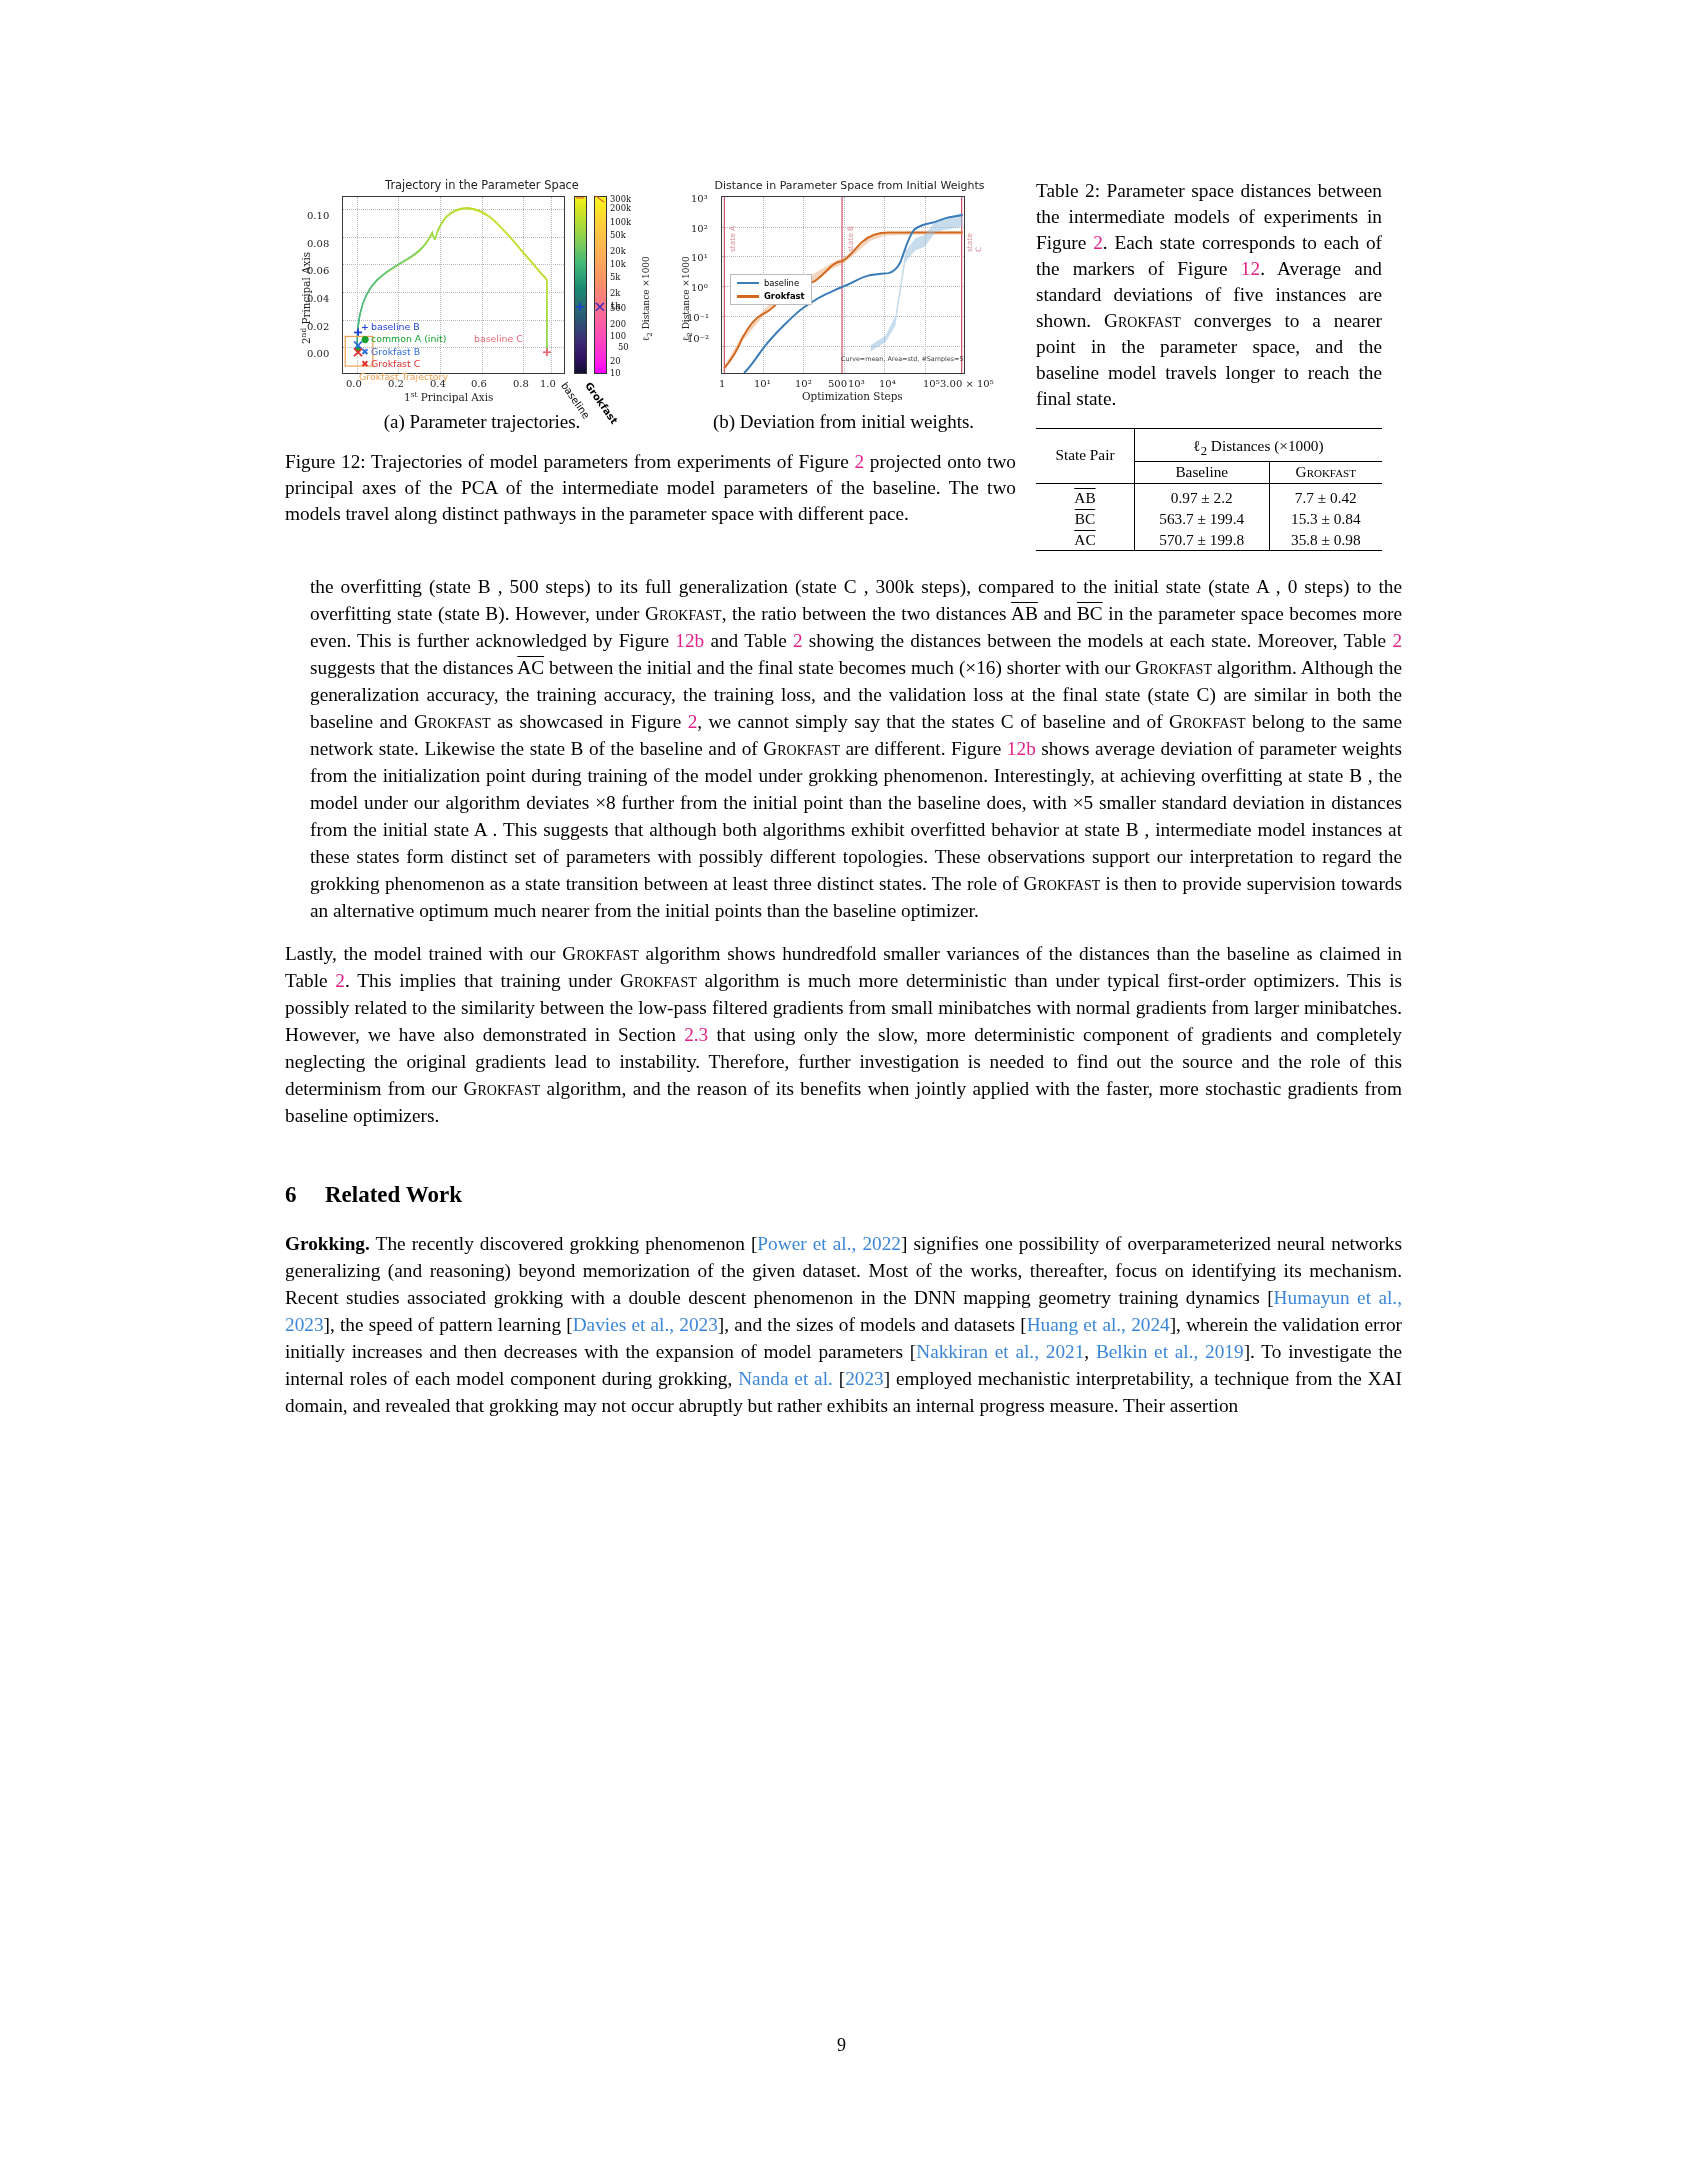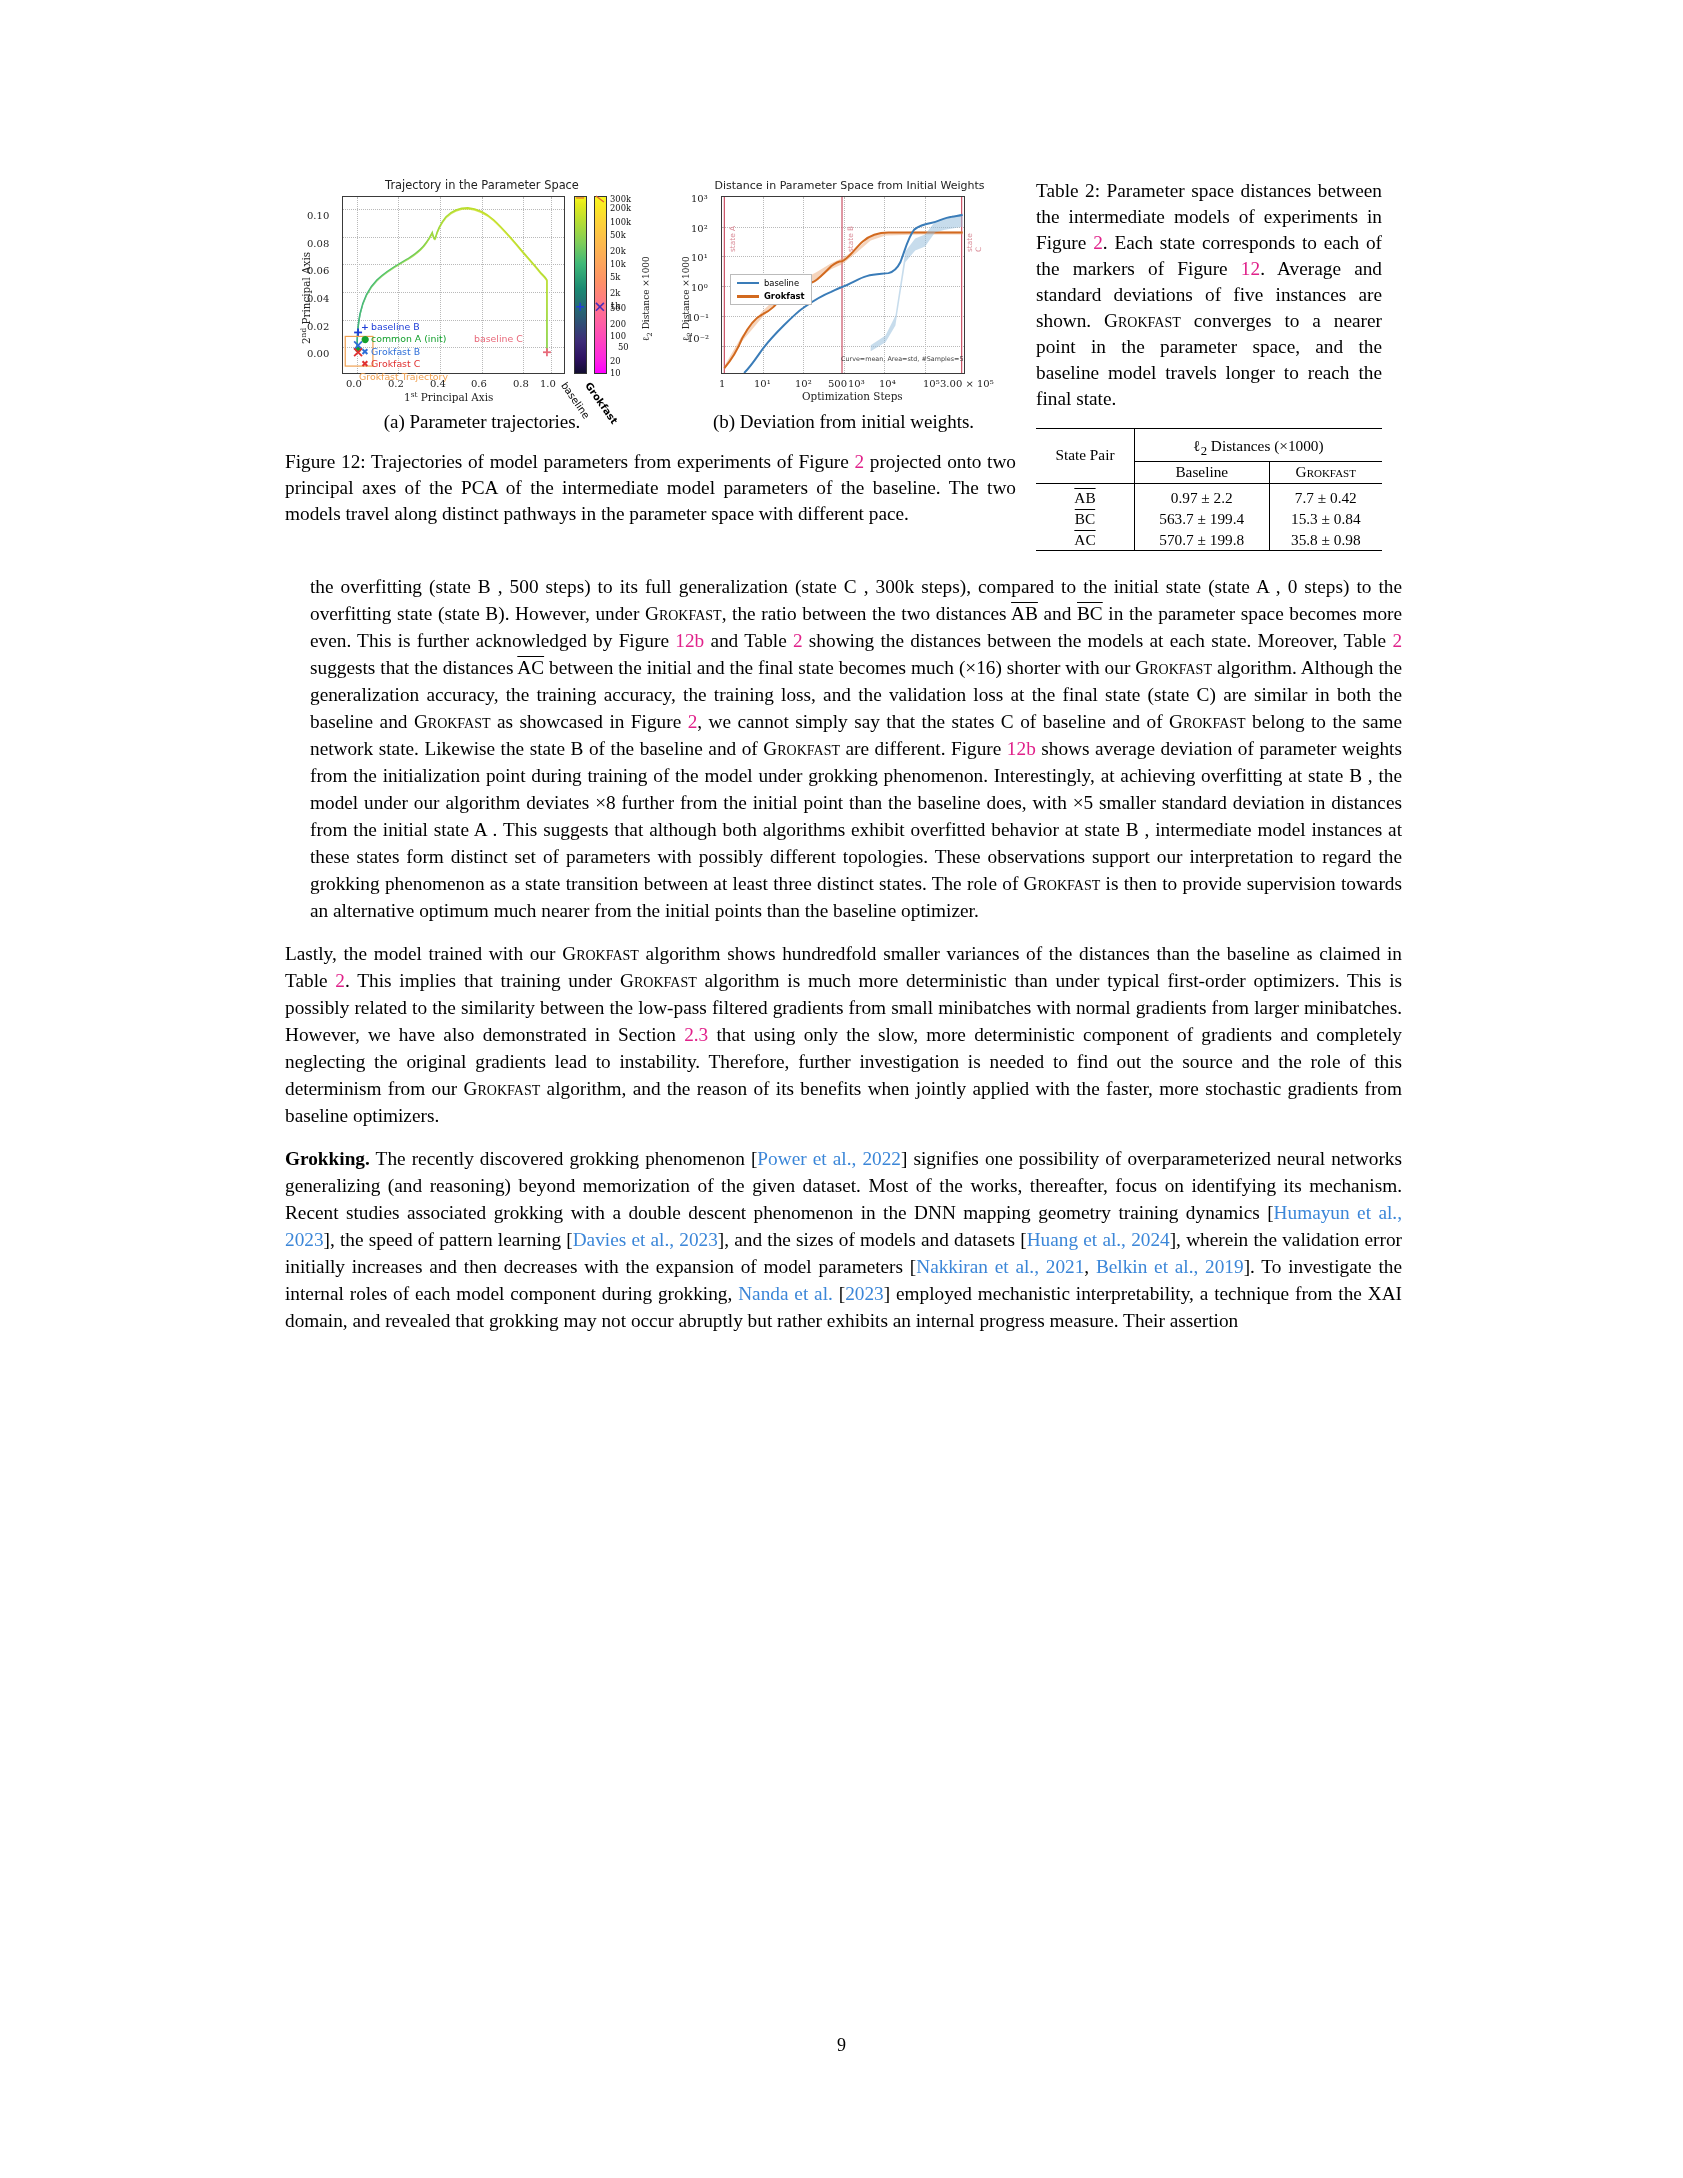--- a/index.html
+++ b/index.html
@@ -330,20 +330,23 @@
           <td class="vl">35.8 ± 0.98</td>
         </tr>
       </tbody>
           </table>
     </div>
   </div>
 
   <p class="body first"><span>the overfitting (state B , 500 steps) to its full generalization (state C , 300k steps), compared to the initial state (state A , 0 steps) to the overfitting state (state B). However, under </span><span class="sc">Grokfast</span><span>, the ratio between the two distances </span><span class="ovl">AB</span><span> and </span><span class="ovl">BC</span><span> in the parameter space becomes more even. This is further acknowledged by Figure </span><span class="ref">12b</span><span> and Table </span><span class="ref">2</span><span> showing the distances between the models at each state. Moreover, Table </span><span class="ref">2</span><span> suggests that the distances </span><span class="ovl">AC</span><span> between the initial and the final state becomes much (×16) shorter with our </span><span class="sc">Grokfast</span><span> algorithm. Although the generalization accuracy, the training accuracy, the training loss, and the validation loss at the final state (state C) are similar in both the baseline and </span><span class="sc">Grokfast</span><span> as showcased in Figure </span><span class="ref">2</span><span>, we cannot simply say that the states C of baseline and of </span><span class="sc">Grokfast</span><span> belong to the same network state. Likewise the state B of the baseline and of </span><span class="sc">Grokfast</span><span> are different. Figure </span><span class="ref">12b</span><span> shows average deviation of parameter weights from the initialization point during training of the model under grokking phenomenon. Interestingly, at achieving overfitting at state B , the model under our algorithm deviates ×8 further from the initial point than the baseline does, with ×5 smaller standard deviation in distances from the initial state A . This suggests that although both algorithms exhibit overfitted behavior at state B , intermediate model instances at these states form distinct set of parameters with possibly different topologies. These observations support our interpretation to regard the grokking phenomenon as a state transition between at least three distinct states. The role of </span><span class="sc">Grokfast</span><span> is then to provide supervision towards an alternative optimum much nearer from the initial points than the baseline optimizer.</span></p>
   <p class="body"><span>Lastly, the model trained with our </span><span class="sc">Grokfast</span><span> algorithm shows hundredfold smaller variances of the distances than the baseline as claimed in Table </span><span class="ref">2</span><span>. This implies that training under </span><span class="sc">Grokfast</span><span> algorithm is much more deterministic than under typical first-order optimizers. This is possibly related to the similarity between the low-pass filtered gradients from small minibatches with normal gradients from larger minibatches. However, we have also demonstrated in Section </span><span class="ref">2.3</span><span> that using only the slow, more deterministic component of gradients and completely neglecting the original gradients lead to instability. Therefore, further investigation is needed to find out the source and the role of this determinism from our </span><span class="sc">Grokfast</span><span> algorithm, and the reason of its benefits when jointly applied with the faster, more stochastic gradients from baseline optimizers.</span></p>
 
+  <h2 class="sec">
+    <span class="num">6</span><span>Related Work</span>
+  </h2>
 
   <p class="body"><span class="runin">Grokking.</span><span>  The recently discovered grokking phenomenon [</span><span class="cite">Power et al., 2022</span><span>] signifies one possibility of overparameterized neural networks generalizing (and reasoning) beyond memorization of the given dataset. Most of the works, thereafter, focus on identifying its mechanism. Recent studies associated grokking with a double descent phenomenon in the DNN mapping geometry training dynamics [</span><span class="cite">Humayun et al., 2023</span><span>], the speed of pattern learning  [</span><span class="cite">Davies et al., 2023</span><span>], and the sizes of models and datasets [</span><span class="cite">Huang et al., 2024</span><span>], wherein the validation error initially increases and then decreases with the expansion of model parameters [</span><span class="cite">Nakkiran et al., 2021</span><span>, </span><span class="cite">Belkin et al., 2019</span><span>]. To investigate the internal roles of each model component during grokking, </span><span class="cite">Nanda et al.</span><span> [</span><span class="cite">2023</span><span>] employed mechanistic interpretability, a technique from the XAI domain, and revealed that grokking may not occur abruptly but rather exhibits an internal progress measure. Their assertion</span></p>
 
  </div>
 
  <div class="pagenum">9</div>
 </div>
 
 
 </body></html>

